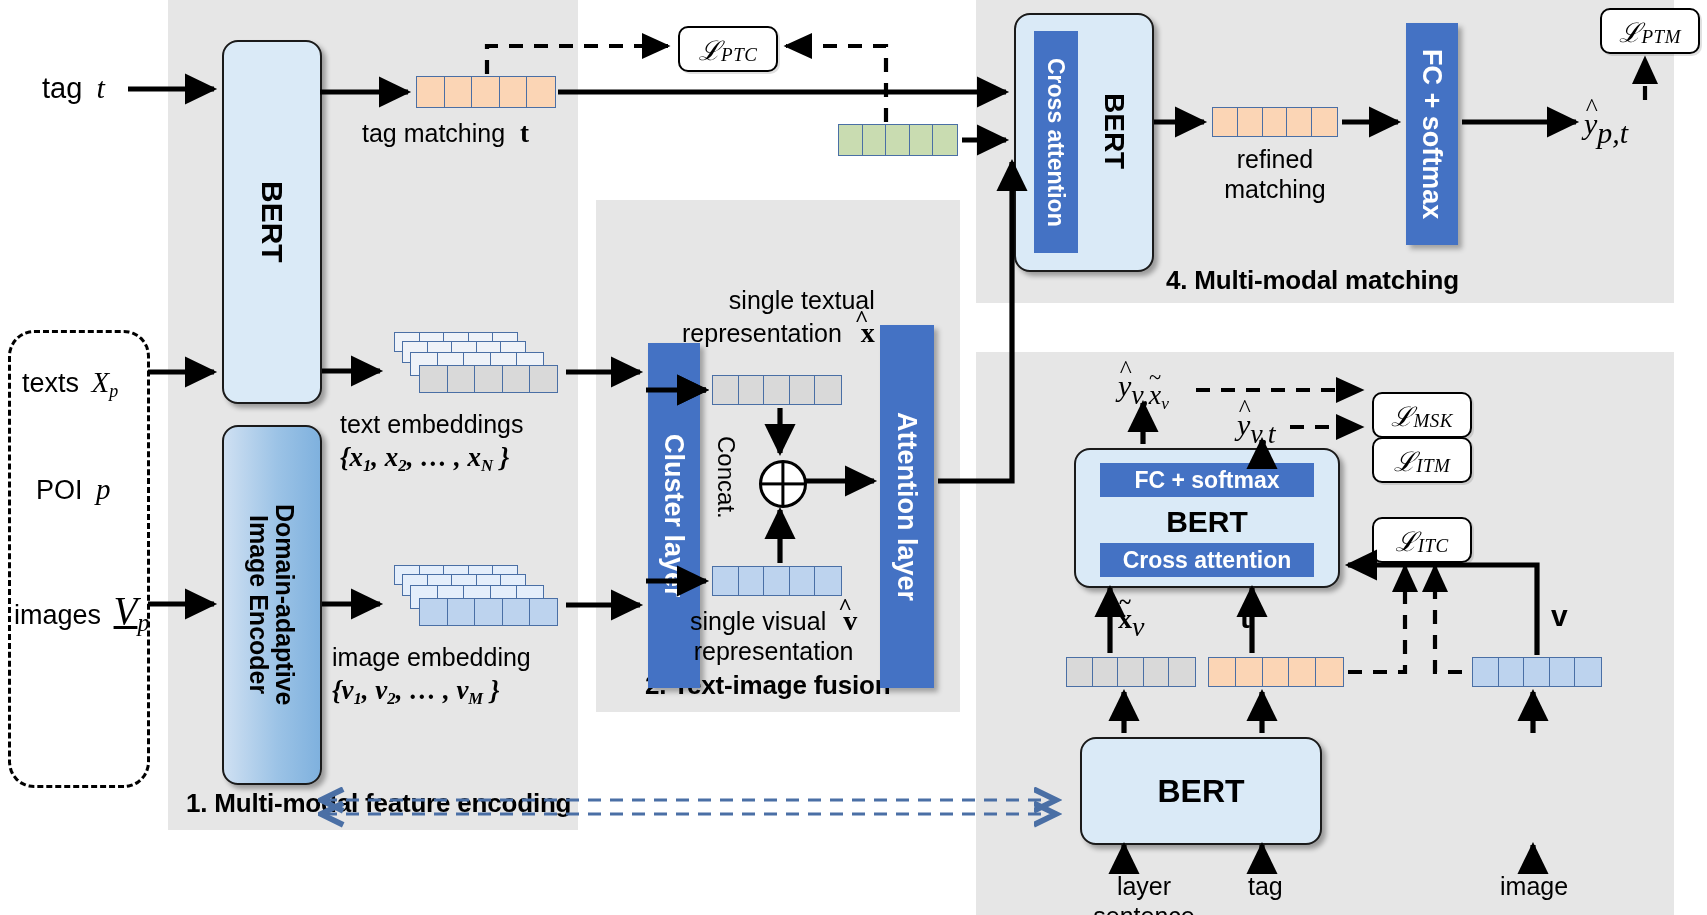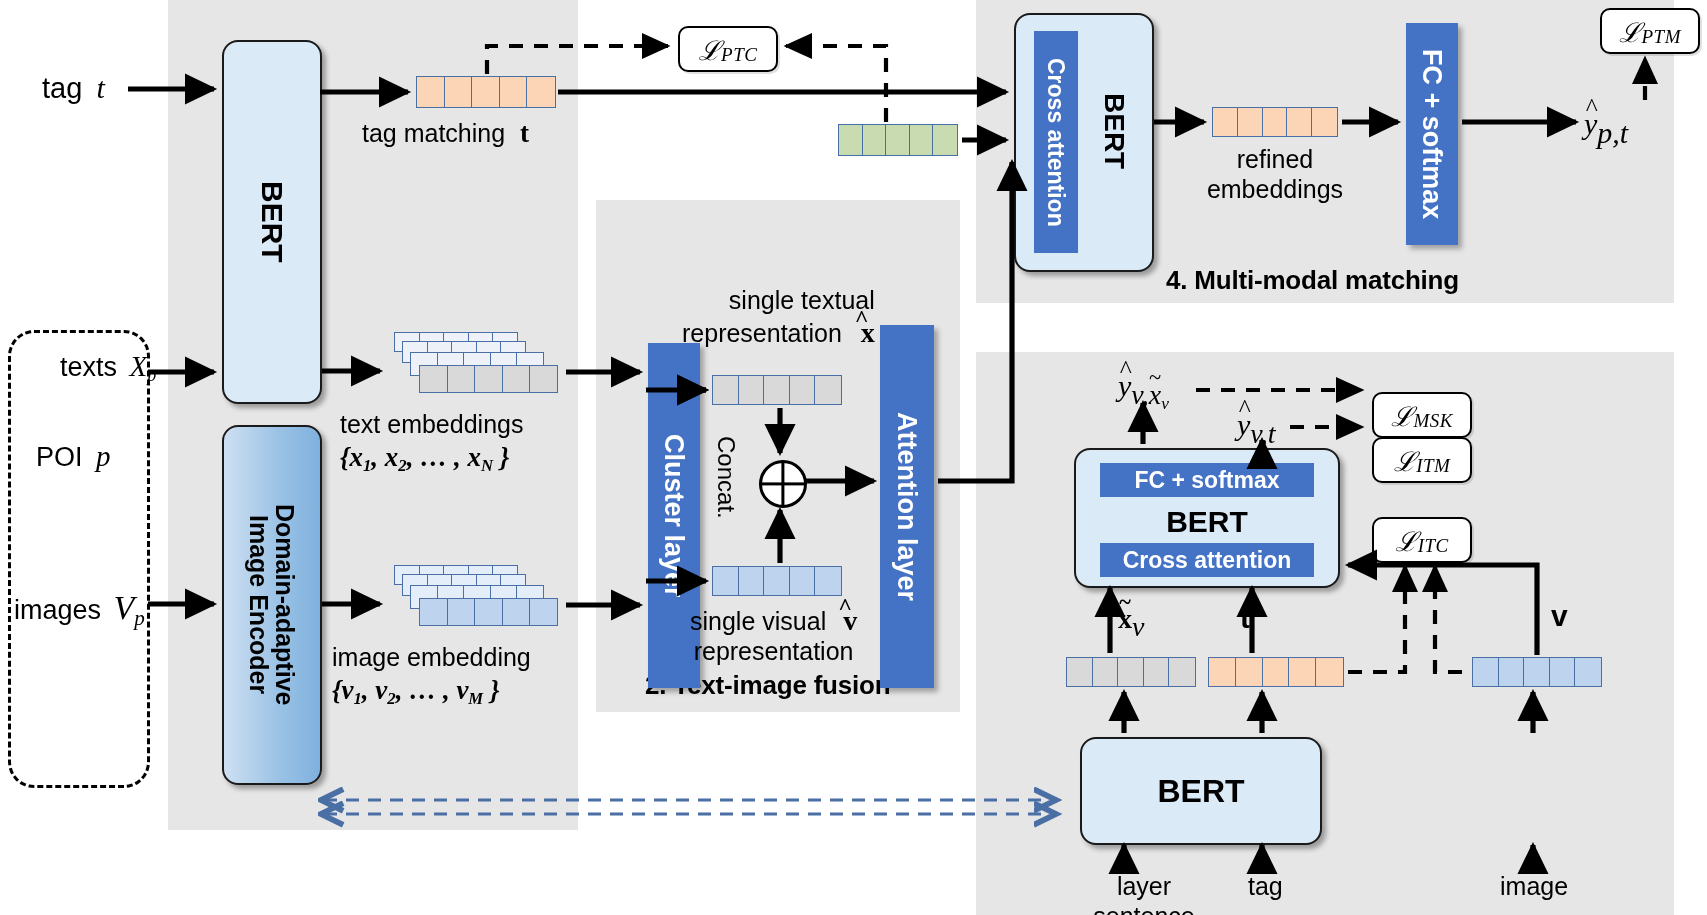--- a/index.html
+++ b/index.html
@@ -88,41 +88,42 @@
 </head>
 <body>
 
 <div id="stage">
 
   <div class="panel" style="left:168px;top:0;width:410px;height:830px;"></div>
   <div class="panel" style="left:596px;top:200px;width:364px;height:512px;"></div>
   <div class="panel" style="left:976px;top:0;width:698px;height:303px;"></div>
   <div class="panel" style="left:976px;top:352px;width:698px;height:563px;"></div>
 
+  <div class="panel-title" style="left:186px;top:788px;">1. Multi-modal feature encoding</div>
   <div class="panel-title" style="left:645px;top:670px;">2. Text-image fusion</div>
   <div class="panel-title" style="left:1166px;top:265px;">4. Multi-modal matching</div>
 
   <div class="lbl" style="left:42px;top:70px;font-size:29px;">
     <span>tag</span>
     <span class="ser" style="font-size:30px;padding-left:6px;">t</span>
   </div>
 
   <div class="poibox" style="left:8px;top:330px;width:136px;height:452px;"></div>
 
-  <div class="lbl" style="left:22px;top:349px;font-size:27px;margin-left:38px;">
+  <div class="lbl" style="left:22px;top:365px;font-size:27px;">
     <span>texts</span>
     <span class="ser" style="font-size:29px;padding-left:5px;"><span>X</span><span class="sub">p</span></span>
   </div>
-  <div class="lbl" style="left:36px;top:439px;font-size:27px;">
+  <div class="lbl" style="left:36px;top:472px;font-size:27px;">
     <span>POI</span>
     <span class="ser" style="font-size:29px;padding-left:6px;">p</span>
   </div>
   <div class="lbl" style="left:14px;top:588px;font-size:27px;">
     <span>images</span>
-    <span class="ser" style="font-size:34px;padding-left:5px;"><span>V</span><span class="sub">p</span></span>
+    <span class="ser" style="font-size:39px;padding-left:5px;text-decoration:underline;"><span>V</span><span class="sub">p</span></span>
   </div>
 
   <div class="mod light" style="left:222px;top:40px;width:96px;height:360px;">
     <span class="vtxt" style="font-size:30px;">BERT</span>
   </div>
 
   <div class="mod lightgrad" style="left:222px;top:425px;width:96px;height:356px;">
     <span class="vtxt" style="font-size:25px;">
       <span>Domain-adaptive</span><br>
       <span>Image Encoder</span>
@@ -267,21 +268,21 @@
 
   <div class="strip c-orange" style="left:1212px;top:107px;width:126px;height:30px;">
     <i style="width:20%"></i>
       <i style="width:20%"></i>
       <i style="width:20%"></i>
       <i style="width:20%"></i>
       <i style="width:20%"></i>
   </div>
   <div class="lbl c" style="left:1196px;top:145px;width:158px;">
     <div>refined</div>
-    <div>embeddings</div>
+    <div>matching</div>
   </div>
 
   <div class="bluebar" style="left:1406px;top:23px;width:52px;height:222px;">
     <span class="vtxt" style="font-size:27px;">FC + softmax</span>
   </div>
 
   <div class="lbl" style="left:1584px;top:106px;">
     <span class="ser hat" style="font-size:30px;"><span class="h">^</span><span>y</span></span><span class="ser sub" style="font-size:30px;">p,t</span>
   </div>
 

